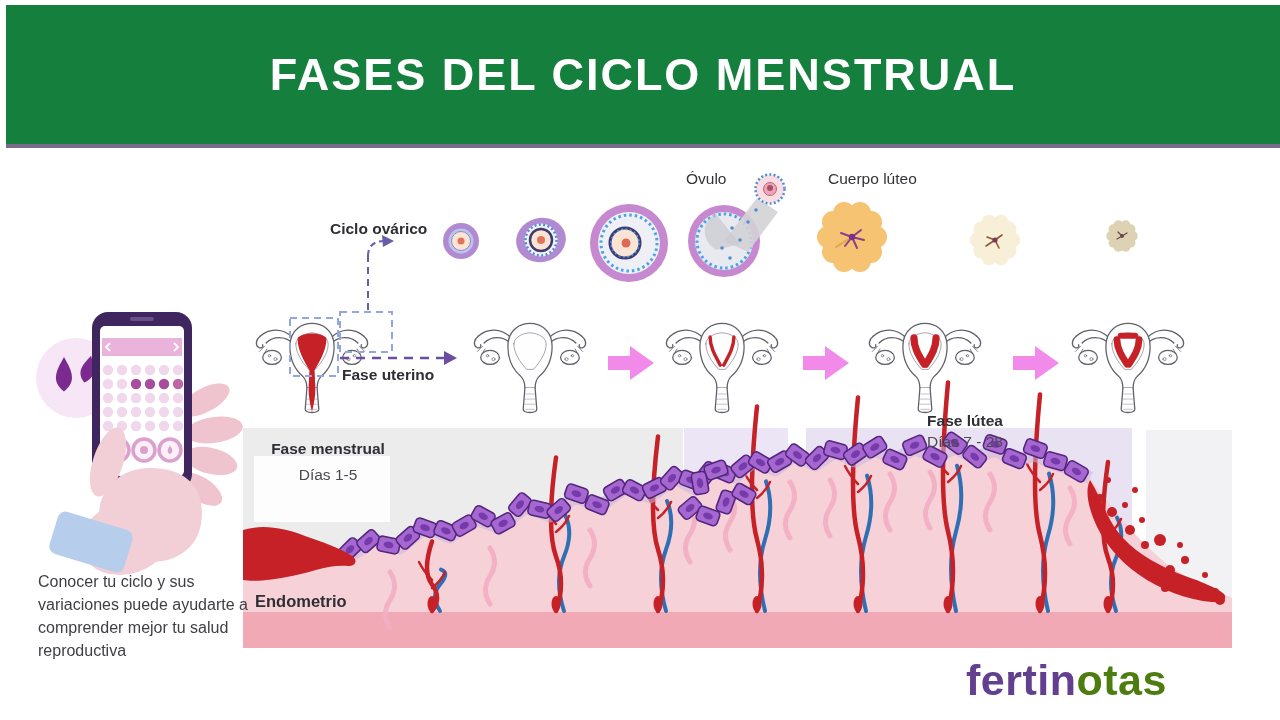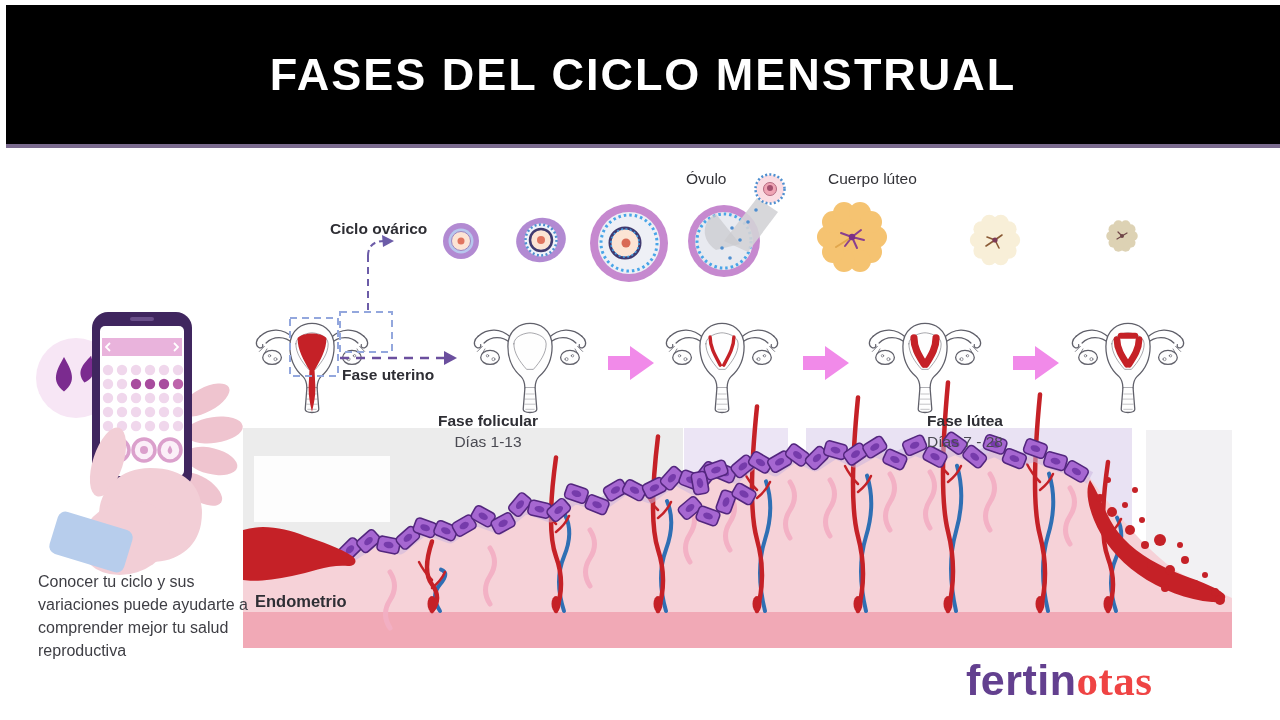--- a/index.html
+++ b/index.html
@@ -1,29 +1,29 @@
 <!DOCTYPE html>
 <html><head>
 <meta charset="utf-8">
 <style>
   html,body{margin:0;padding:0;background:#fff;}
   #canvas{position:relative;width:1280px;height:720px;background:#fff;overflow:hidden;
           font-family:"Liberation Sans",sans-serif;}
   #scene{position:absolute;left:0;top:0;z-index:1;}
   .txt{position:absolute;z-index:3;color:#3e3e44;}
-  #banner{position:absolute;left:6px;right:0;top:5px;height:139px;background:#000000;
+  #banner{position:absolute;left:6px;right:0;top:5px;height:139px;background:#15803d;
           border-bottom:4px solid #7b6b8f;display:flex;align-items:center;justify-content:center;z-index:2;}
   #banner h1{margin:0;color:#ffffff;font-size:45px;font-weight:700;letter-spacing:2px;}
   .para{font-size:16px;line-height:23px;width:212px;}
   .lbl-bold{font-weight:700;font-size:15.5px;color:#2e2e34;}
   .lbl-med{font-weight:500;font-size:15.5px;color:#333338;}
   .phase-name{font-weight:700;font-size:15.5px;color:#2e2e34;text-align:center;}
   .phase-days{font-weight:400;font-size:15.5px;color:#4a4a52;text-align:center;margin-top:3px;}
   #logo{position:absolute;left:966px;top:656px;z-index:3;font-size:43px;font-weight:700;letter-spacing:0.5px;}
-  #logo .p1{color:#63408f;} #logo .p2{color:#ef4444;font-family:Liberation Serif, serif;}
+  #logo .p1{color:#63408f;} #logo .p2{color:#4d7c0f;}
 </style>
 </head>
 <body>
 
 <div id="canvas">
 
   <div id="banner">
     <h1>FASES DEL CICLO MENSTRUAL</h1>
   </div>
 
@@ -504,23 +504,23 @@
   </svg>
 
   <div class="txt para" style="left:38px;top:570px;">Conocer tu ciclo y sus variaciones puede ayudarte a comprender mejor tu salud reproductiva</div>
 
   <div class="txt lbl-bold" style="left:330px;top:220px;">Ciclo ovárico</div>
   <div class="txt lbl-bold" style="left:342px;top:366px;">Fase uterino</div>
   <div class="txt lbl-med" style="left:686px;top:170px;">Óvulo</div>
   <div class="txt lbl-med" style="left:828px;top:170px;">Cuerpo lúteo</div>
   <div class="txt lbl-bold" style="left:255px;top:592px;font-size:16.5px;">Endometrio</div>
 
-  <div class="txt" style="left:408px;top:412px;width:160px;">
-    <div class="phase-name">Fase folicular</div>
-    <div class="phase-days">Días 1-13</div>
+  <div class="txt" style="left:258px;top:440px;width:140px;">
+    <div class="phase-name">Fase menstrual</div>
+    <div class="phase-days" style="margin-top:8px;">Días 1-5</div>
   </div>
   <div class="txt" style="left:900px;top:412px;width:130px;">
     <div class="phase-name">Fase lútea</div>
     <div class="phase-days">Días 7 - 28</div>
   </div>
 
   <div id="logo">
     <span class="p1">fertin</span><span class="p2">otas</span>
   </div>
 </div>

